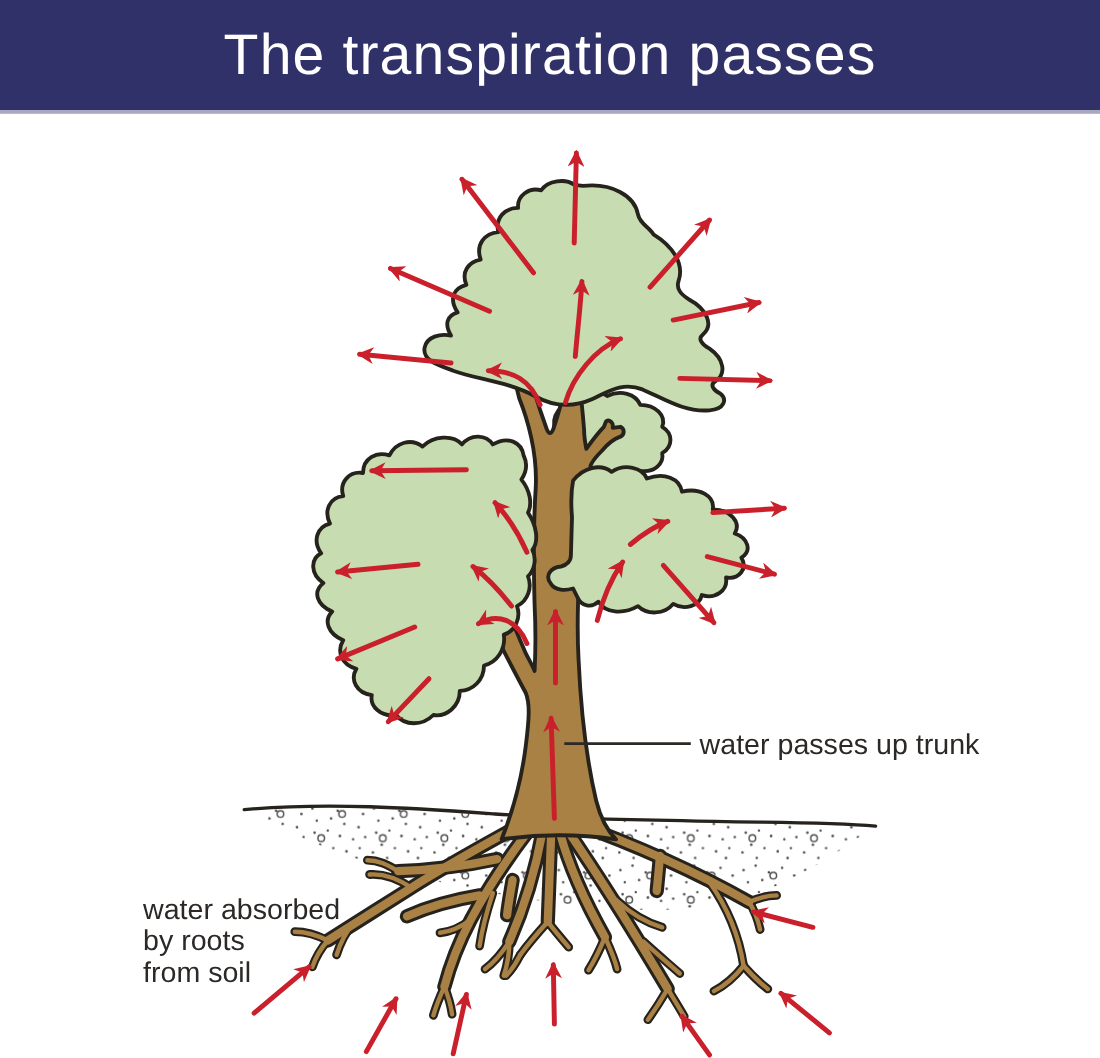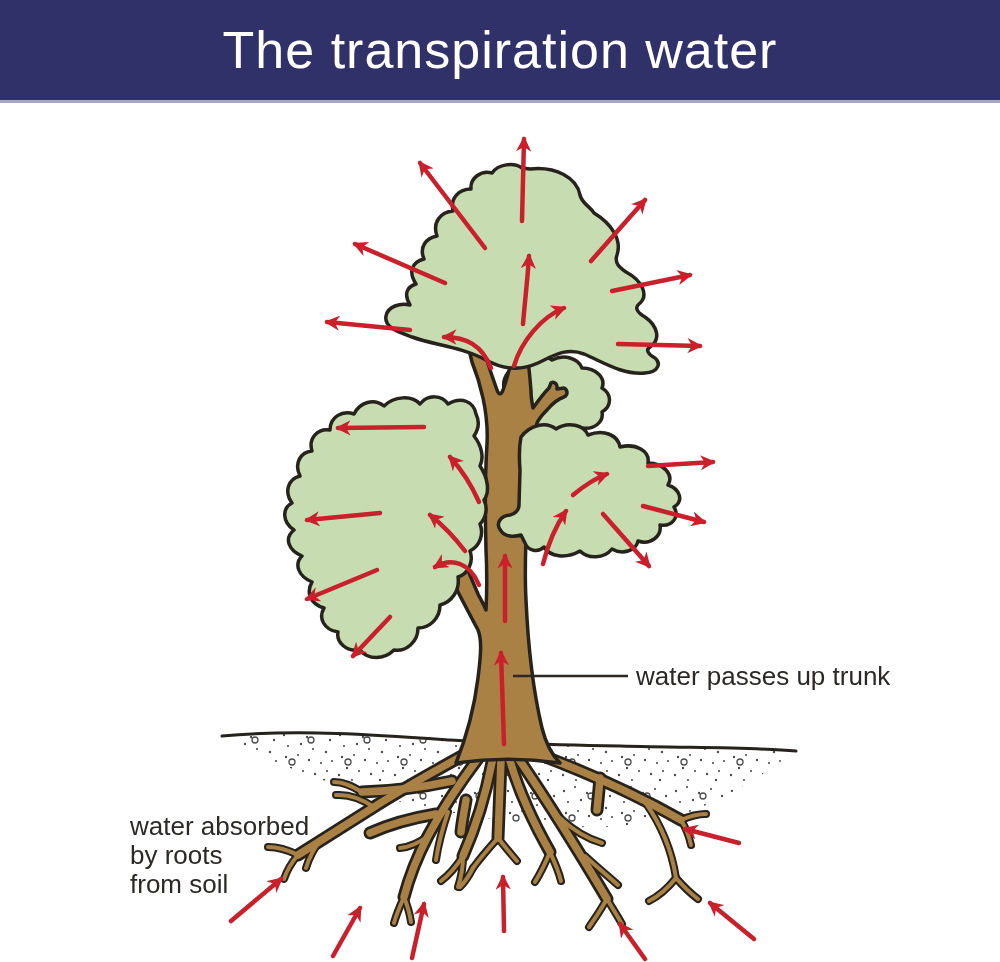--- a/index.html
+++ b/index.html
@@ -216,20 +216,20 @@
       <path class="arrow" marker-end="url(#ah)" d="M504,931 L503,877"></path>
       <path class="arrow" marker-end="url(#ah)" d="M645,959 L620,924"></path>
       <path class="arrow" marker-end="url(#ah)" d="M754,939 L710,903"></path>
       <path class="arrow" marker-end="url(#ah)" d="M739,843 L685,829"></path>
     </g>
 
     <path class="leader" d="M513,676 L628,676"></path>
   </svg>
 
   <div class="header">
-    <h1>The transpiration water</h1>
+    <h1>The transpiration passes</h1>
   </div>
 
   <div class="lbl" style="left:636px;top:662px;">water passes up trunk</div>
   <div class="lbl multi" style="left:130px;top:812px;">water absorbed
 by roots
 from soil</div>
 </div>
 
 </body></html>

